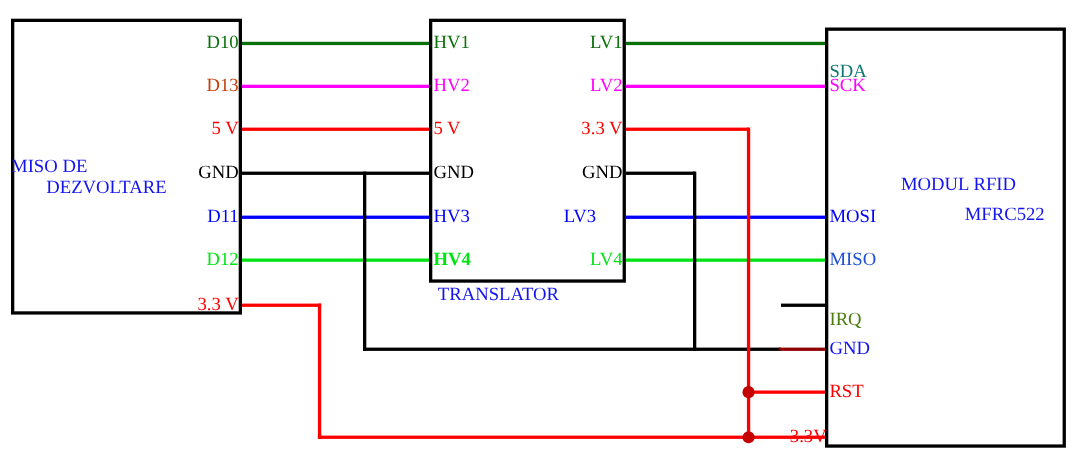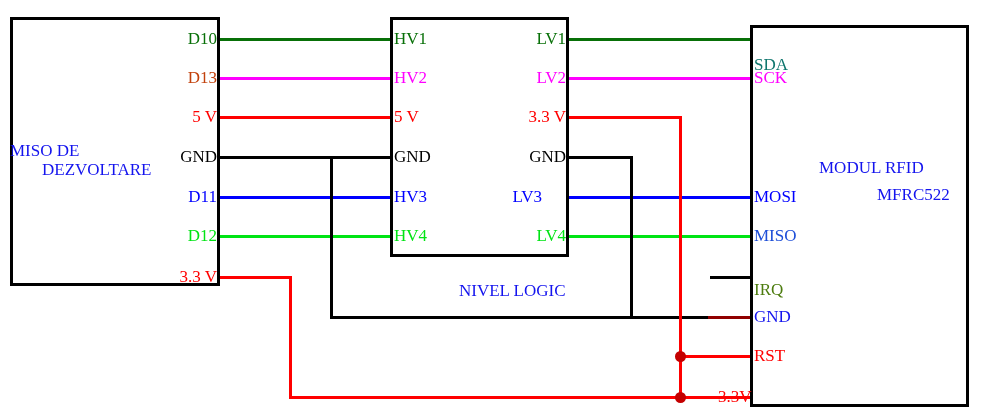--- a/index.html
+++ b/index.html
@@ -71,28 +71,28 @@
   <div class="lbl" style="left: 42px; top: 160px; color: rgb(20, 20, 238);">DEZVOLTARE</div>
 
   <div class="lbl r" style="left: 140px; top: 29px; width: 77px; color: rgb(8, 112, 8);">D10</div>
   <div class="lbl r" style="left: 140px; top: 68px; width: 77px; color: #c2410c;">D13</div>
   <div class="lbl r" style="left: 140px; top: 107px; width: 77px; color: rgb(255, 0, 0);">5 V</div>
   <div class="lbl r" style="left: 140px; top: 147px; width: 77px; color: rgb(0, 0, 0);">GND</div>
   <div class="lbl r" style="left: 140px; top: 187px; width: 77px; color: rgb(0, 0, 255);">D11</div>
   <div class="lbl r" style="left: 140px; top: 226px; width: 77px; color: rgb(0, 228, 20);">D12</div>
   <div class="lbl r" style="left: 140px; top: 267px; width: 77px; color: rgb(255, 0, 0);">3.3 V</div>
 
-  <div class="lbl" style="left: 459px; top: 281px; color: rgb(20, 20, 238);">NIVEL LOGIC</div>
+  <div class="lbl" style="left: 398px; top: 258px; color: rgb(20, 20, 238);">TRANSLATOR</div>
 
   <div class="lbl" style="left: 394px; top: 29px; color: rgb(8, 112, 8);">HV1</div>
   <div class="lbl" style="left: 394px; top: 68px; color: rgb(255, 0, 255);">HV2</div>
   <div class="lbl" style="left: 394px; top: 107px; color: rgb(255, 0, 0);">5 V</div>
   <div class="lbl" style="left: 394px; top: 147px; color: rgb(0, 0, 0);">GND</div>
   <div class="lbl" style="left: 394px; top: 187px; color: rgb(0, 0, 255);">HV3</div>
-  <div class="lbl" style="left: 394px; top: 226px; color: rgb(0, 228, 20);">HV4</div>
+  <div class="lbl" style="left: 394px; top: 226px; color: rgb(0, 228, 20); font-weight: bold;">HV4</div>
 
   <div class="lbl r" style="left: 488px; top: 29px; width: 78px; color: rgb(8, 112, 8);">LV1</div>
   <div class="lbl r" style="left: 488px; top: 68px; width: 78px; color: rgb(255, 0, 255);">LV2</div>
   <div class="lbl r" style="left: 488px; top: 107px; width: 78px; color: rgb(255, 0, 0);">3.3 V</div>
   <div class="lbl r" style="left: 488px; top: 147px; width: 78px; color: rgb(0, 0, 0);">GND</div>
   <div class="lbl r" style="left: 464px; top: 187px; width: 78px; color: rgb(0, 0, 255);">LV3</div>
   <div class="lbl r" style="left: 488px; top: 226px; width: 78px; color: rgb(0, 228, 20);">LV4</div>
 
   <div class="lbl" style="left: 819px; top: 158px; color: rgb(20, 20, 238);">MODUL RFID</div>
   <div class="lbl" style="left: 858px; top: 185px; color: rgb(20, 20, 238); margin-left: 19px;">MFRC522</div>

